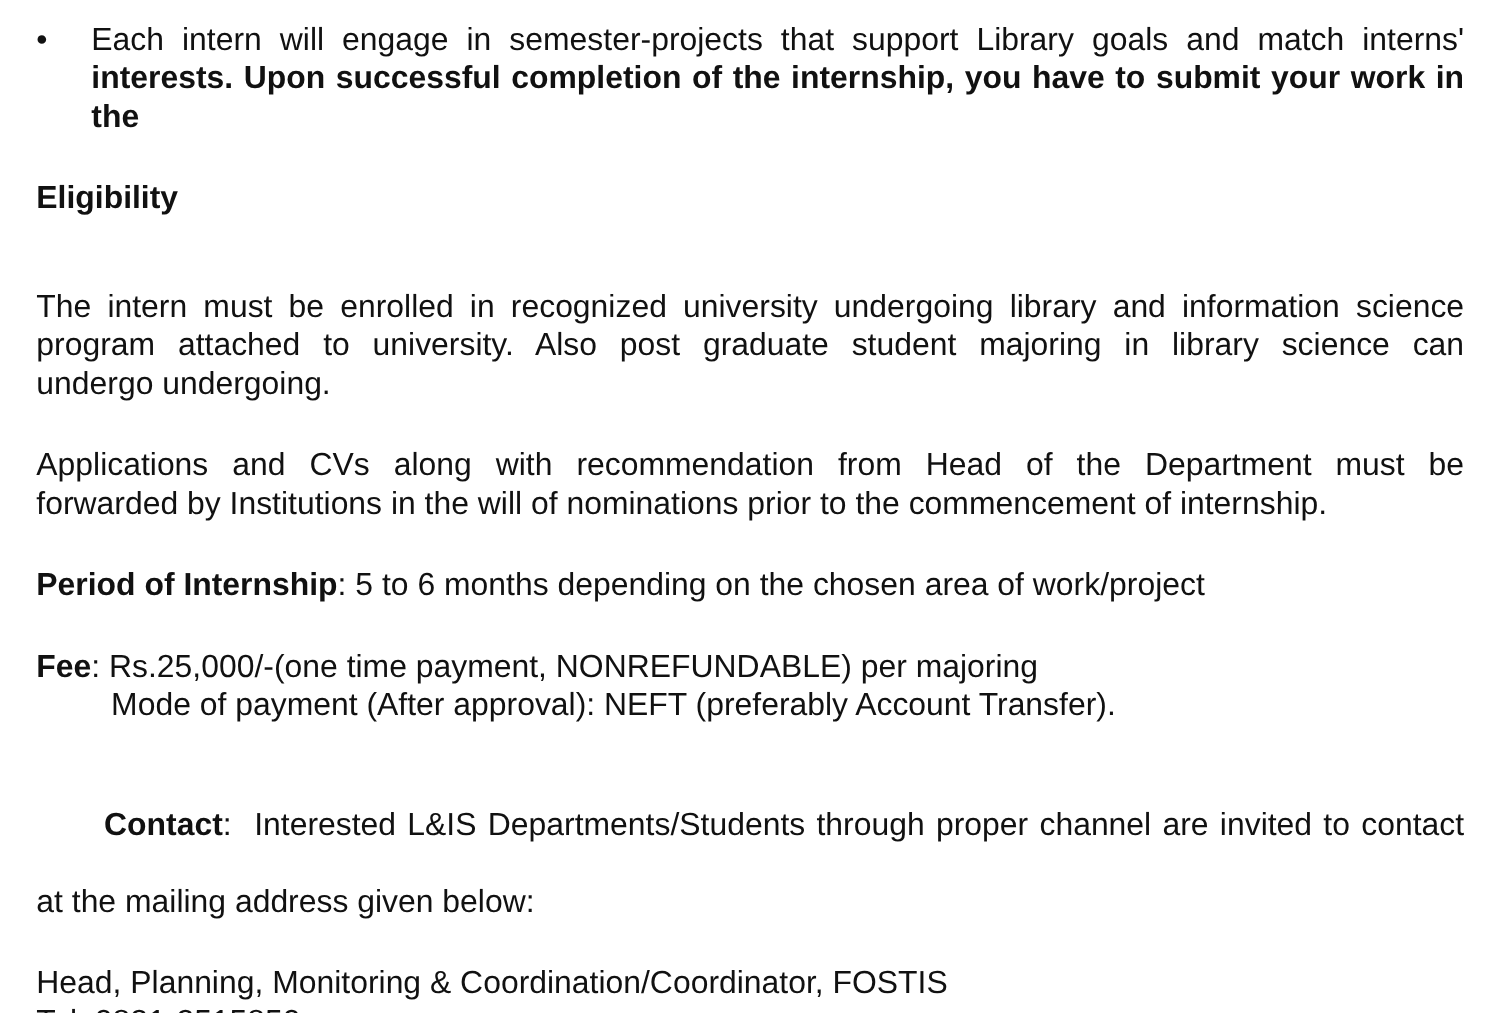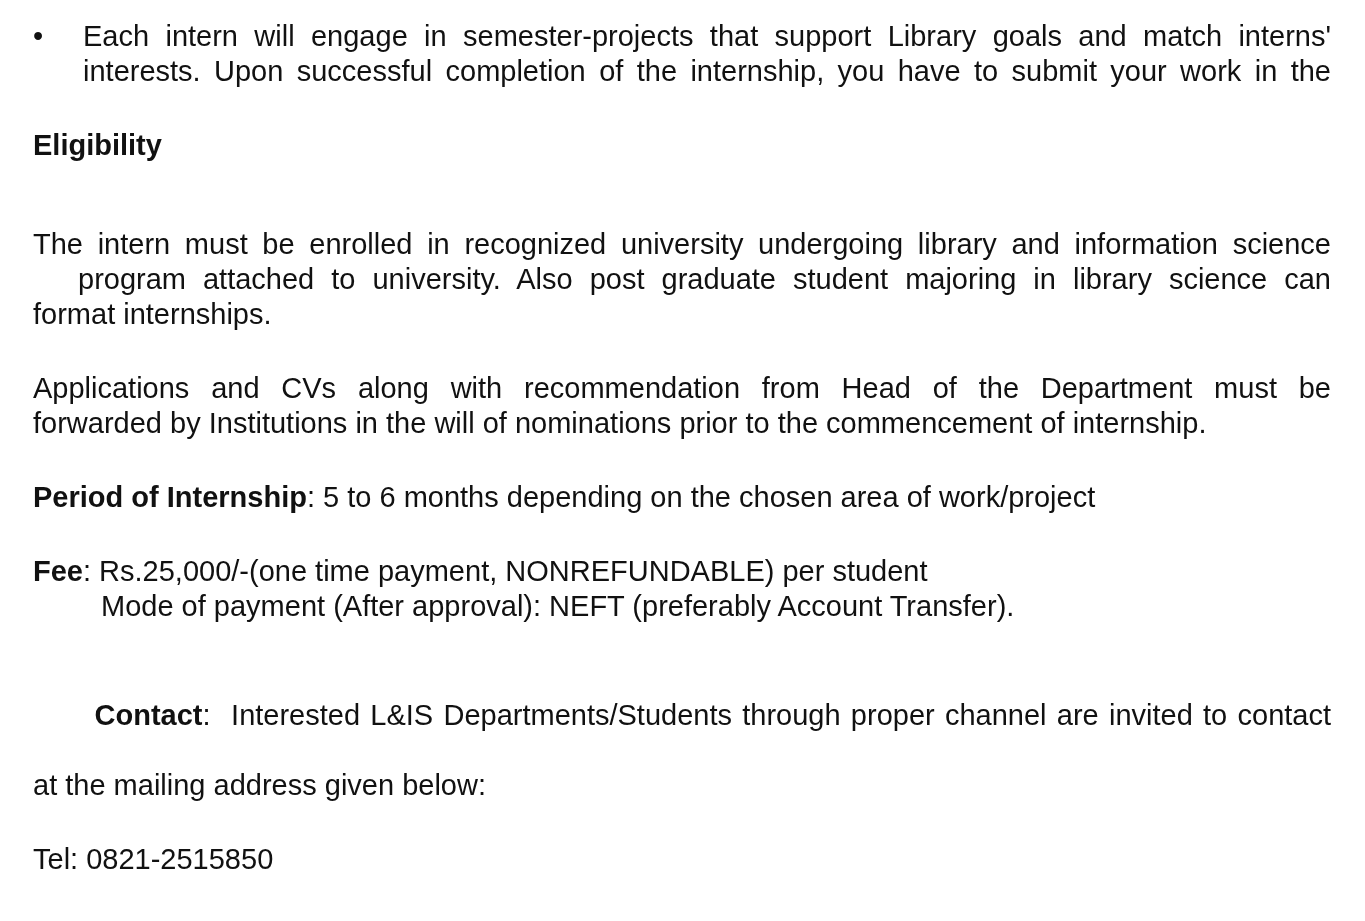--- a/index.html
+++ b/index.html
@@ -22,66 +22,67 @@
   b { font-weight: bold; }
 </style>
 </head>
 <body>
 
 <div class="page">
 
   <div class="bullet-row">
     <span class="bullet-dot">•</span>
     <span class="line justify" style="text-align-last: justify;">Each intern will engage in semester-projects that support Library goals and match interns'</span>
-    <span class="line justify" style="text-align-last: justify;">interests. Upon successful completion of the internship, you have to submit your work in the</span>
+    <span class="line justify" style="text-align-last: justify; font-weight: bold;">interests. Upon successful completion of the internship, you have to submit your work in the</span>
   </div>
 
   <div class="gap"></div>
 
   <p class="heading">Eligibility</p>
 
   <div class="gap"></div>
 
   <p>
     <span class="line" style="text-align: justify; text-align-last: justify; margin-top: 25px;">The intern must be enrolled in recognized university undergoing library and information science</span>
-    <span class="line" style="text-align: justify; text-align-last: justify; margin-left: 45px;">program attached to university. Also post graduate student majoring in library science can</span>
-    <span class="line">format internships.</span>
+    <span class="line" style="text-align: justify; text-align-last: justify;">program attached to university. Also post graduate student majoring in library science can</span>
+    <span class="line">undergo undergoing.</span>
   </p>
 
   <div class="gap"></div>
 
   <p>
     <span class="line" style="text-align: justify; text-align-last: justify;">Applications and CVs along with recommendation from Head of the Department must be</span>
     <span class="line">forwarded by Institutions in the will of nominations prior to the commencement of internship.</span>
   </p>
 
   <div class="gap"></div>
 
   <p>
     <b>Period of Internship</b><span>:</span><span> 5 to 6 months depending on the chosen area of work/project</span>
   </p>
 
   <div class="gap"></div>
 
   <p>
     <span class="line">
-      <b>Fee</b><span>:</span><span> Rs.25,000/-(one time payment, NONREFUNDABLE) per student</span>
+      <b>Fee</b><span>:</span><span> Rs.25,000/-(one time payment, NONREFUNDABLE) per majoring</span>
     </span>
     <span class="indent">Mode of payment (After approval): NEFT (preferably Account Transfer).</span>
   </p>
 
   <div class="gap"></div>
 
   <p>
     <span class="line" style="text-align: justify; text-align-last: justify; white-space: pre-wrap;">
       <b>Contact</b><span>:</span><span style="white-space: pre; margin-top: 40px;">  Interested L&amp;IS Departments/Students through proper channel are invited to contact</span>
     </span>
     <span class="line">at the mailing address given below:</span>
   </p>
 
   <div class="gap"></div>
 
   <p>
+    <span class="line">Head, Planning, Monitoring &amp; Coordination/Coordinator, FOSTIS</span>
     <span class="line">Tel: 0821-2515850</span>
 
   </p>
 
 </div>
 
 </body></html>

